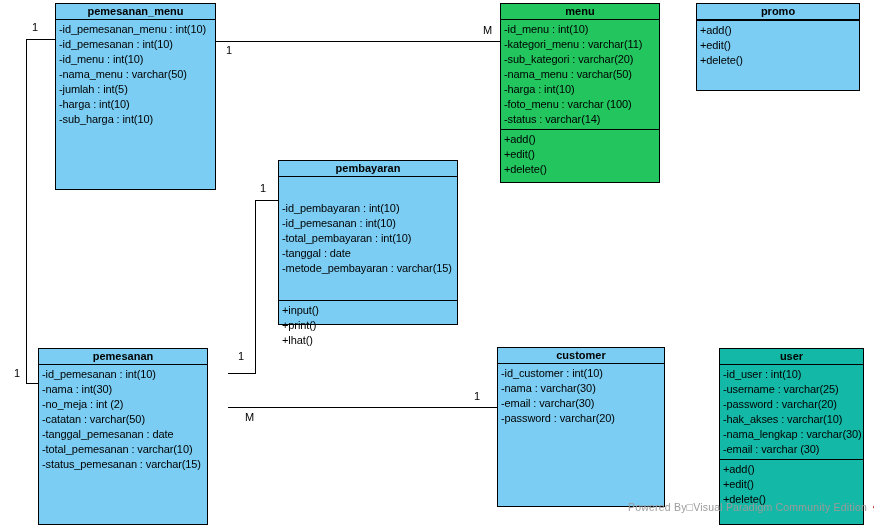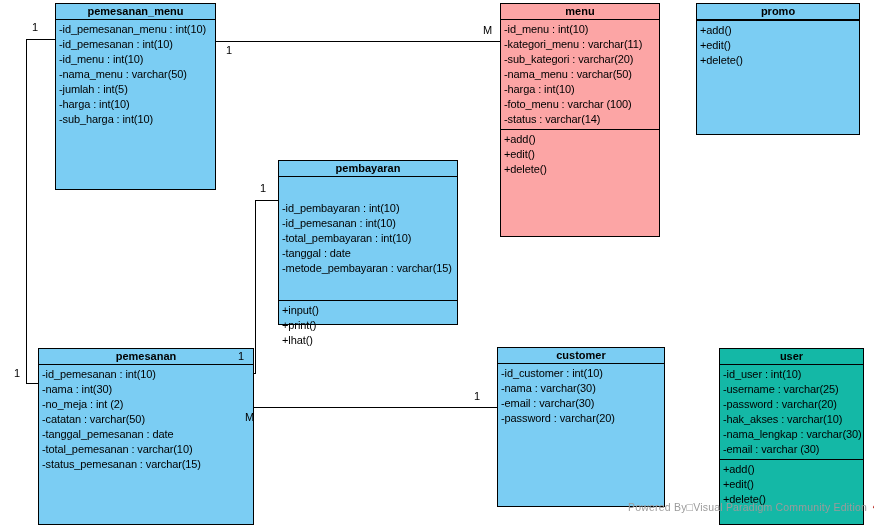--- a/index.html
+++ b/index.html
@@ -59,38 +59,38 @@
       <div class="uml-attrs">
         <div class="uml-row">-id_pemesanan_menu : int(10)</div>
         <div class="uml-row">-id_pemesanan : int(10)</div>
         <div class="uml-row">-id_menu : int(10)</div>
         <div class="uml-row">-nama_menu : varchar(50)</div>
         <div class="uml-row">-jumlah : int(5)</div>
         <div class="uml-row">-harga : int(10)</div>
         <div class="uml-row">-sub_harga : int(10)</div>
       </div>
     </div>
-    <div class="uml-class" style="left: 500px; top: 3px; width: 160px; height: 234px; background: #fca5a5; border-color: rgb(0, 0, 0); justify-content: flex-end;">
+    <div class="uml-class" style="left: 500px; top: 3px; width: 160px; height: 180px; background: #22c55e; border-color: rgb(0, 0, 0); justify-content: flex-end;">
       <div class="uml-title">menu</div>
       <div class="uml-attrs">
         <div class="uml-row">-id_menu : int(10)</div>
         <div class="uml-row">-kategori_menu : varchar(11)</div>
         <div class="uml-row">-sub_kategori : varchar(20)</div>
         <div class="uml-row">-nama_menu : varchar(50)</div>
         <div class="uml-row">-harga : int(10)</div>
         <div class="uml-row">-foto_menu : varchar (100)</div>
         <div class="uml-row">-status : varchar(14)</div>
       </div>
       <div class="uml-methods">
         <div class="uml-row">+add()</div>
         <div class="uml-row">+edit()</div>
         <div class="uml-row">+delete()</div>
       </div>
     </div>
-    <div class="uml-class" style="left: 696px; top: 3px; width: 164px; height: 132px; background: rgb(123, 205, 243); border-color: rgb(0, 0, 0);">
+    <div class="uml-class" style="left: 696px; top: 3px; width: 164px; height: 88px; background: rgb(123, 205, 243); border-color: rgb(0, 0, 0);">
       <div class="uml-title">promo</div>
       <div class="uml-methods">
         <div class="uml-row">+add()</div>
         <div class="uml-row">+edit()</div>
         <div class="uml-row">+delete()</div>
       </div>
     </div>
     <div class="uml-class" style="left: 278px; top: 160px; width: 180px; height: 165px; background: rgb(123, 205, 243); border-color: rgb(0, 0, 0); gap: 22px;">
       <div class="uml-title">pembayaran</div>
       <div class="uml-attrs">
@@ -99,21 +99,21 @@
         <div class="uml-row">-total_pembayaran : int(10)</div>
         <div class="uml-row">-tanggal : date</div>
         <div class="uml-row">-metode_pembayaran : varchar(15)</div>
       </div>
       <div class="uml-methods">
         <div class="uml-row">+input()</div>
         <div class="uml-row">+print()</div>
         <div class="uml-row">+lhat()</div>
       </div>
     </div>
-    <div class="uml-class" style="left: 38px; top: 348px; width: 216px; height: 177px; background: rgb(123, 205, 243); border-color: rgb(0, 0, 0);">
+    <div class="uml-class" style="left: 38px; top: 348px; width: 170px; height: 177px; background: rgb(123, 205, 243); border-color: rgb(0, 0, 0);">
       <div class="uml-title">pemesanan</div>
       <div class="uml-attrs">
         <div class="uml-row">-id_pemesanan : int(10)</div>
         <div class="uml-row">-nama : int(30)</div>
         <div class="uml-row">-no_meja : int (2)</div>
         <div class="uml-row">-catatan : varchar(50)</div>
         <div class="uml-row">-tanggal_pemesanan : date</div>
         <div class="uml-row">-total_pemesanan : varchar(10)</div>
         <div class="uml-row">-status_pemesanan : varchar(15)</div>
       </div>

